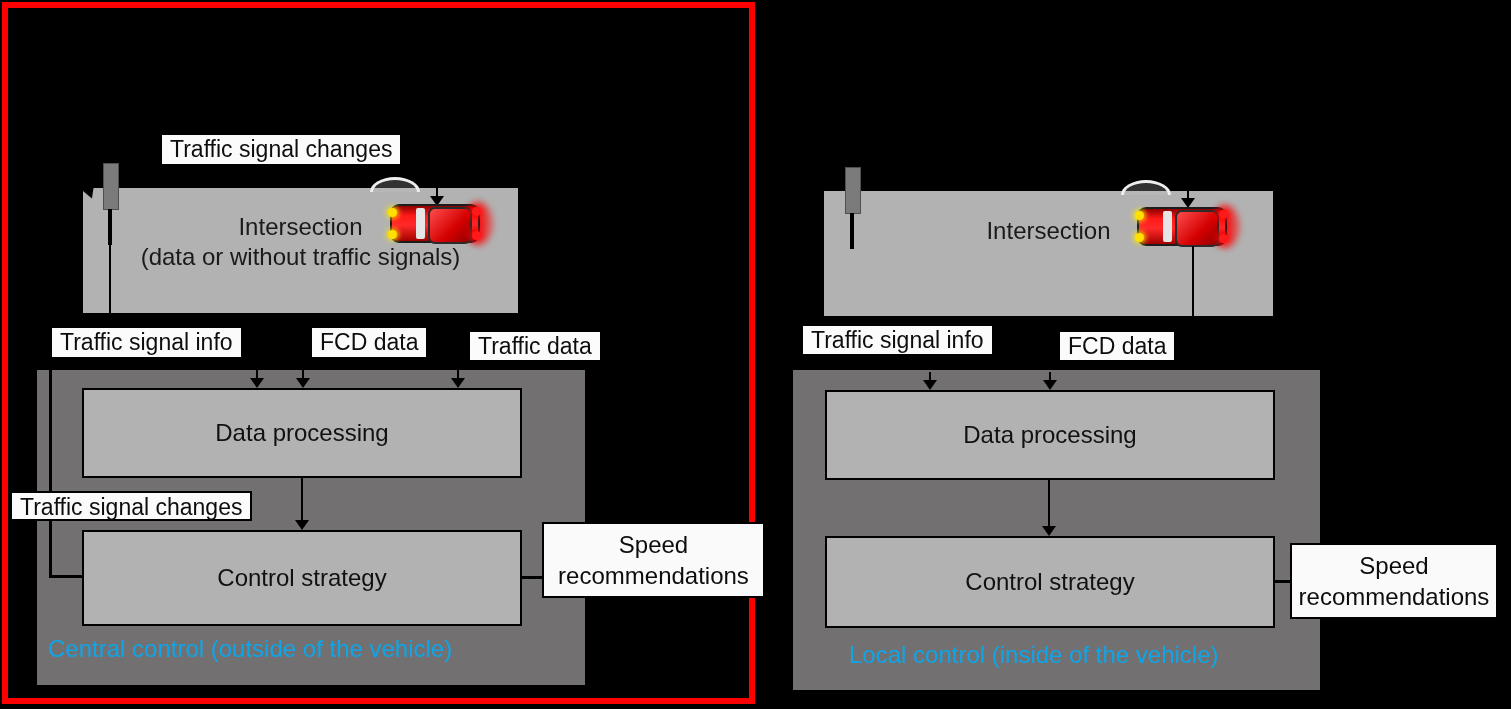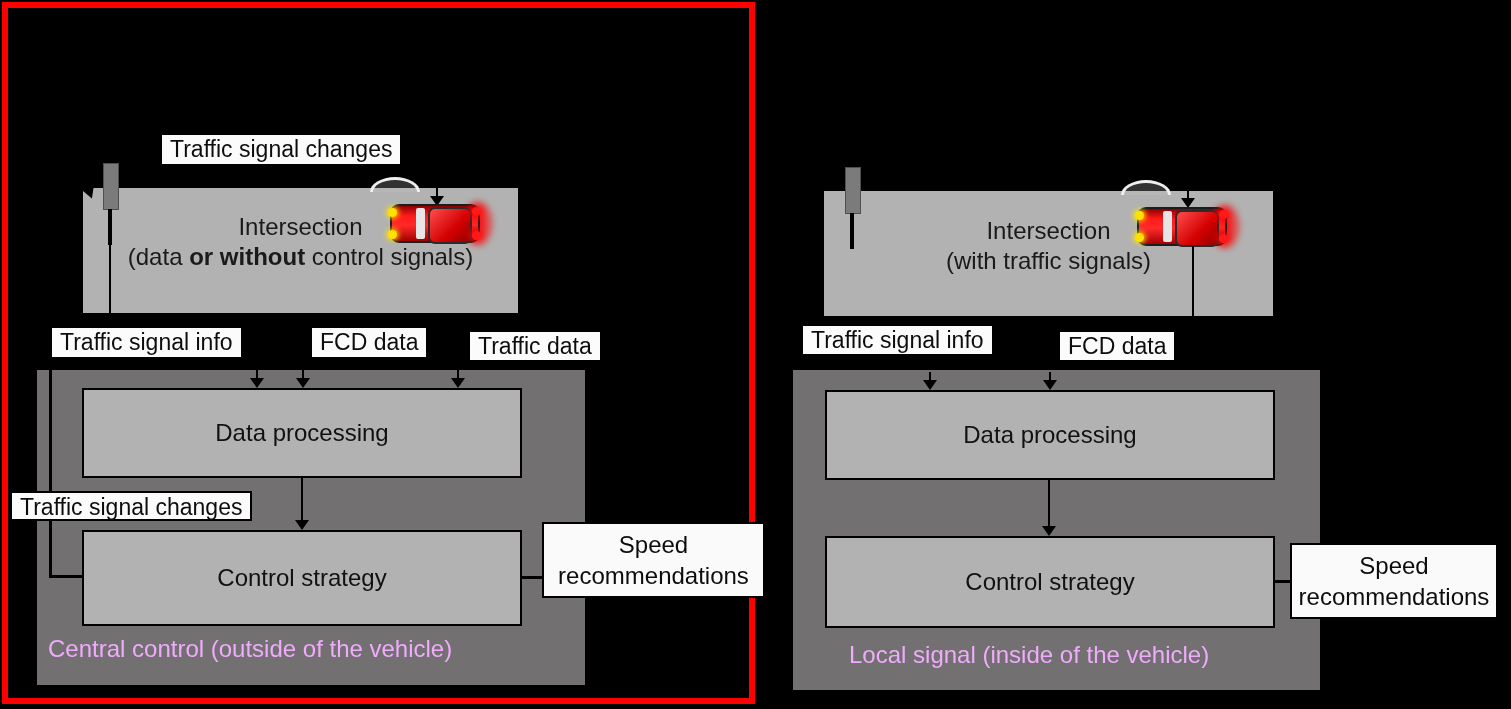--- a/index.html
+++ b/index.html
@@ -12,23 +12,23 @@
   .scene{background:#b2b2b2;}
   .container-box{background:#727070;}
   
   .lbl{background:#fbfbfb;color:#0d0d0d;font-size:23px;line-height:29px;padding:0 8px;white-space:nowrap;text-align:center;}
   .lbl--bordered{border:2px solid #000;}
   
   .pbox{background:#b2b2b2;border:2px solid #000;display:flex;align-items:center;justify-content:center;
         font-size:24px;color:#111;}
   .outbox{background:#fafafa;border:2px solid #000;display:flex;align-items:center;justify-content:center;
         font-size:24px;line-height:31px;text-align:center;color:#0d0d0d;}
-  .caption{font-size:24px;color:#f0abfc;white-space:nowrap;}
+  .caption{font-size:24px;color:#0ea5e9;white-space:nowrap;}
   .scene-text{width:100%;text-align:center;font-size:24px;line-height:30px;color:#1a1a1a;}
-  .scene-text b{font-weight:bold;}
+  .scene-text b{font-weight:normal;}
   
   .vline{width:2px;background:#000;}
   .vline--thick{width:4px;}
   .hline{height:3px;background:#000;}
   .ah-down{width:0;height:0;border-left:7px solid transparent;border-right:7px solid transparent;border-top:10px solid #000;}
   .ah-upright{width:0;height:0;border-left:8px solid transparent;border-right:8px solid transparent;border-bottom:13px solid #000;transform:rotate(40deg);}
   
   .sig-head{width:14px;background:#7b7b7b;border:1px solid #4f4f4f;}
   
   .dome{border:3px solid #efefef;border-bottom:none;border-radius:50% 50% 0 0/100% 100% 0 0;background:rgba(200,200,200,.25);}
@@ -50,21 +50,21 @@
 </head>
 <body>
 
 <div class="abs highlight-frame"></div>
 
 <div class="abs lbl" style="left:162px;top:135px;height:29px;">Traffic signal changes</div>
 
 <div class="abs scene" style="left:83px;top:188px;width:435px;height:125px;"></div>
 <div class="abs scene-text" style="left:83px;top:212px;width:435px;">
   <div>Intersection</div>
-  <div><span>(data </span><b>or without</b><span> control signals)</span></div>
+  <div><span>(data </span><b>or without</b><span> traffic signals)</span></div>
 </div>
 
 <div class="abs sig-head" style="left:103px;top:163px;height:45px;"></div>
 <div class="abs vline vline--thick" style="left:108px;top:209px;height:36px;"></div>
 <div class="abs vline" style="left:109px;top:245px;height:68px;"></div>
 <div class="abs ah-upright" style="left:82px;top:182px;"></div>
 
 <div class="abs dome" style="left:370px;top:177px;width:44px;height:12px;"></div>
 <div class="abs vline" style="left:436px;top:187px;height:11px;"></div>
 <div class="abs ah-down" style="left:430px;top:196px;"></div>
@@ -104,21 +104,20 @@
 <div class="abs lbl lbl--bordered" style="left:10px;top:491px;height:26px;">Traffic signal changes</div>
 
 <div class="abs hline" style="left:520px;top:576px;width:24px;"></div>
 <div class="abs outbox" style="left:542px;top:522px;width:219px;height:72px;">Speed recommendations</div>
 
 <div class="abs caption" style="left:48px;top:635px;">Central control (outside of the vehicle)</div>
 
 <div class="abs scene" style="left:824px;top:191px;width:449px;height:125px;"></div>
 <div class="abs scene-text" style="left:824px;top:216px;width:449px;">
   <div>Intersection</div>
-  <div><span>(with traffic signals)</span><b></b><span></span></div>
 </div>
 
 <div class="abs sig-head" style="left:845px;top:167px;height:45px;"></div>
 <div class="abs vline vline--thick" style="left:850px;top:213px;height:36px;"></div>
 
 <div class="abs dome" style="left:1121px;top:180px;width:44px;height:12px;"></div>
 <div class="abs vline" style="left:1187px;top:191px;height:9px;"></div>
 <div class="abs ah-down" style="left:1181px;top:198px;"></div>
 <div class="abs car" style="left:1137px;top:207px;">
   <div class="car-glow"></div>
@@ -144,13 +143,13 @@
 <div class="abs ah-down" style="left:1043px;top:380px;"></div>
 
 <div class="abs pbox" style="left:825px;top:390px;width:446px;height:86px;">Data processing</div>
 <div class="abs vline" style="left:1048px;top:480px;height:47px;"></div>
 <div class="abs ah-down" style="left:1042px;top:526px;"></div>
 <div class="abs pbox" style="left:825px;top:536px;width:446px;height:88px;">Control strategy</div>
 
 <div class="abs hline" style="left:1273px;top:580px;width:19px;"></div>
 <div class="abs outbox" style="left:1290px;top:543px;width:204px;height:72px;">Speed recommendations</div>
 
-<div class="abs caption" style="left:849px;top:641px;">Local signal (inside of the vehicle)</div>
+<div class="abs caption" style="left:849px;top:641px;">Local control (inside of the vehicle)</div>
 
 </body></html>

